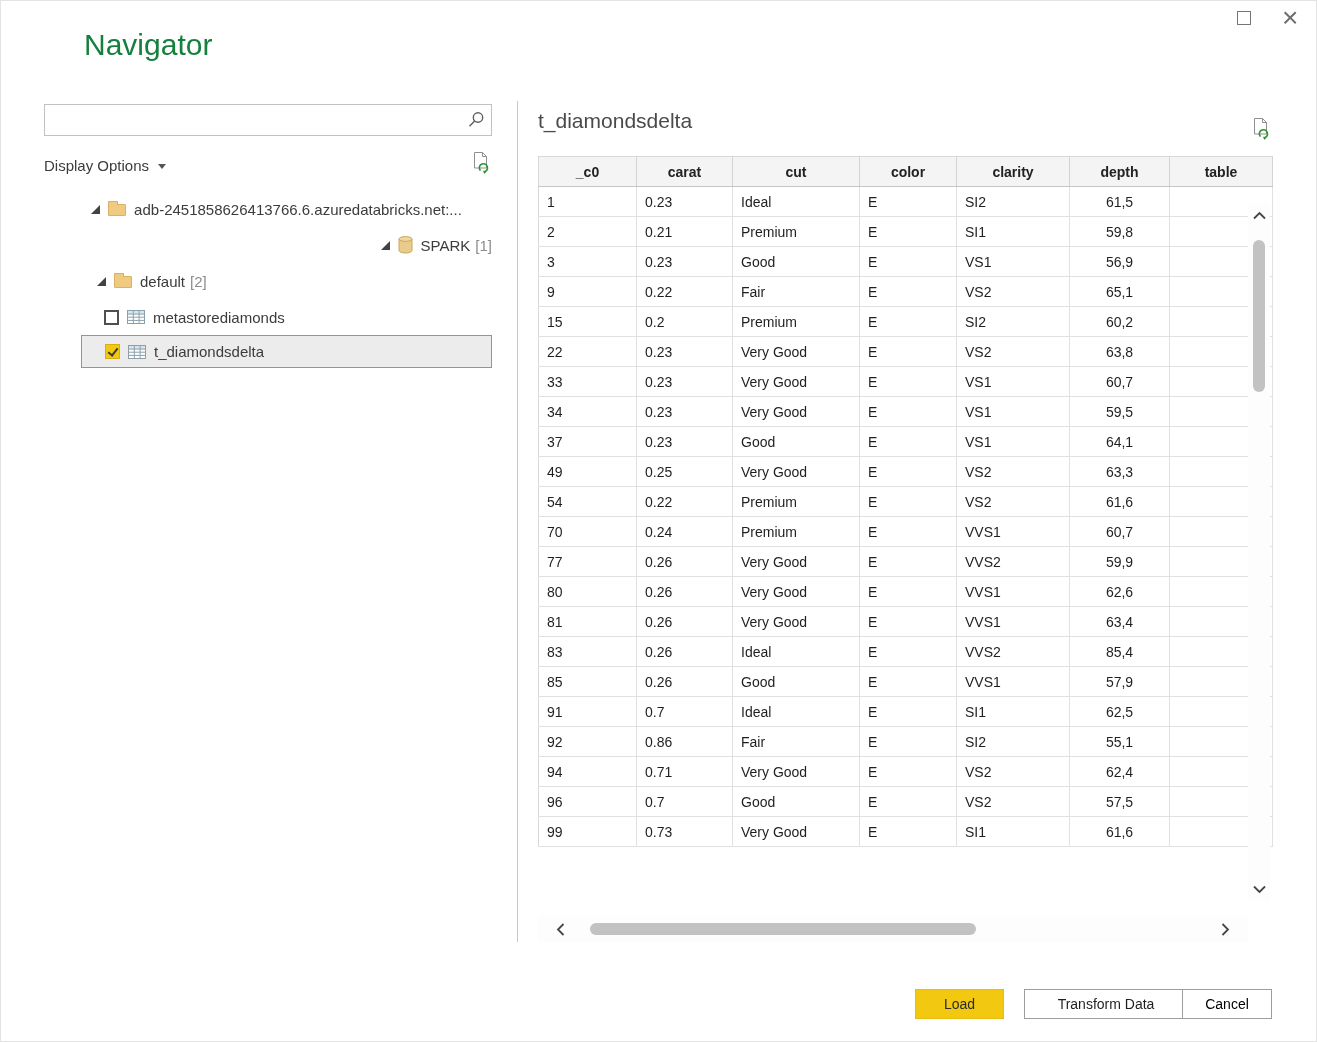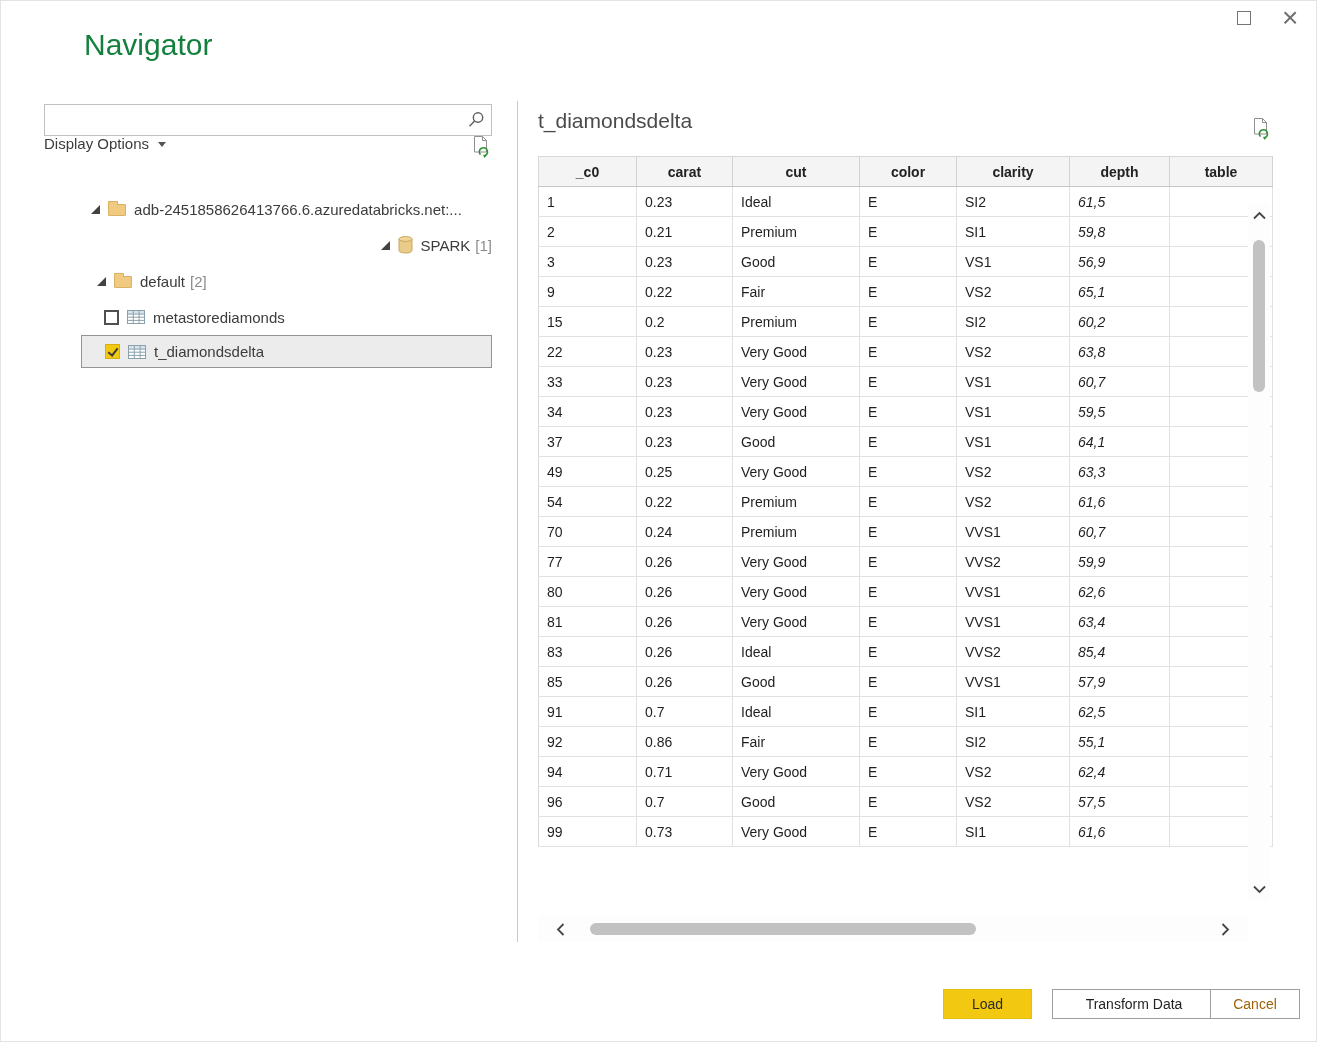--- a/index.html
+++ b/index.html
@@ -12,21 +12,21 @@
   .win-max { left:1236px; top:10px; width:14px; height:14px; border:1px solid #757575; background:#fff; }
   .win-close { left:1281px; top:0px; font-size:28px; line-height:34px; font-weight:400; }
 
   .dlg-title { position:absolute; left:43px; top:27px; font-size:30px; font-weight:400; color:#15803d;margin-left:40px; }
 
   
   .search-box { position:absolute; left:43px; top:103px; width:448px; height:32px; border:1px solid #C1C1C1; display:flex; align-items:center; background:#fff; }
   .search-input { flex:1; height:100%; border:none; outline:none; padding:0 8px; font-size:14px; font-family:inherit; color:#333; }
   .search-icon { width:30px; display:flex; justify-content:center; align-items:center; cursor:pointer; }
 
-  .options-row { position:absolute; left:43px; top:134px; width:448px; height:26px; display:flex; align-items:flex-start; justify-content:space-between; }
+  .options-row { position:absolute; left:43px; top:147px; width:448px; height:26px; display:flex; align-items:flex-end; justify-content:space-between; }
   .display-options { display:flex; align-items:center; gap:9px; font-size:15px; color:#3C3C3C; cursor:pointer; }
   .caret-down { width:0; height:0; border-left:4.5px solid transparent; border-right:4.5px solid transparent; border-top:5.5px solid #555; margin-top:2px; }
   .icon-btn { cursor:pointer; display:inline-flex; }
 
   .tree { position:absolute; left:43px; top:190px; width:448px; }
   .tree-row { height:36px; display:flex; align-items:center; gap:8px; font-size:15px; color:#3C3C3C; cursor:pointer; }
   .lvl0 { padding-left:17px;justify-content:center; }
   .lvl1 { padding-left:35px;justify-content:flex-end; }
   .lvl2 { padding-left:53px; }
   .lvl3 { padding-left:60px; }
@@ -44,34 +44,34 @@
 
   .divider { position:absolute; left:516px; top:100px; width:1px; height:841px; background:#C9C9C9; }
 
   
   .preview-title { position:absolute; left:537px; top:108px; font-size:21px; font-weight:400; color:#4A4A4A; }
   .preview-refresh { position:absolute; left:1250px; top:116px; cursor:pointer; }
 
   .preview-table { position:absolute; left:537px; top:155px; width:734px; border-collapse:collapse; table-layout:fixed; background:#fff; border-left:1px solid #D8D8D8; }
   .preview-table th { background:#F4F4F4; font-weight:bold; text-align:center; font-size:14px; color:#222; height:30px; padding:0 8px; border-top:1px solid #D8D8D8; border-right:1px solid #D3D3D3; border-bottom:1px solid #C6C6C6; white-space:nowrap; overflow:hidden; }
   .preview-table td { font-size:14px; color:#1F1F1F; height:30px; padding:0 8px; border-right:1px solid #E1E1E1; border-bottom:1px solid #E1E1E1; white-space:nowrap; overflow:hidden; }
-  .preview-table td.num { font-style:italic; text-align:left; }
+  .preview-table td.num { text-align:center; }
 
   
   .vscroll { position:absolute; left:1247px; top:203px; width:22px; height:697px; background:#FDFDFD; display:flex; flex-direction:column; justify-content:space-between; align-items:center; padding:7px 0; }
   .vscroll .thumb { position:absolute; left:5px; top:36px; width:12px; height:152px; background:#C2C2C2; border-radius:6px; }
   .hscroll { position:absolute; left:537px; top:915px; width:710px; height:26px; background:#FDFDFD; display:flex; align-items:center; justify-content:space-between; padding:0 18px; }
   .hscroll .thumb { position:absolute; left:52px; top:7px; width:386px; height:12px; background:#C2C2C2; border-radius:6px; }
   .scroll-arrow { cursor:pointer; display:inline-flex; }
 
   
-  .btn { position:absolute; top:988px; height:30px; font-size:14px; font-family:inherit; cursor:pointer; text-align:center;margin-left:28px; }
+  .btn { position:absolute; top:988px; height:30px; font-size:14px; font-family:inherit; cursor:pointer; text-align:center; }
   .btn-load { left:914px; width:89px; background:#F2C811; border:1px solid #E6BE10; color:#2B2B2B; }
   .btn-transform { left:1023px; width:164px; background:#fff; border:1px solid #9E9E9E; color:#1F1F1F; }
-  .btn-cancel { left:1181px; width:90px; background:#fff; border:1px solid #9E9E9E; color:#a16207; }
+  .btn-cancel { left:1181px; width:90px; background:#fff; border:1px solid #9E9E9E; color:#000000; }
 </style>
 </head>
 <body>
 
 <div class="dialog">
 
   <div class="win-btn win-max"></div>
   <div class="win-btn win-close"><span>×</span></div>
 
   <div class="dlg-title">Navigator</div>

